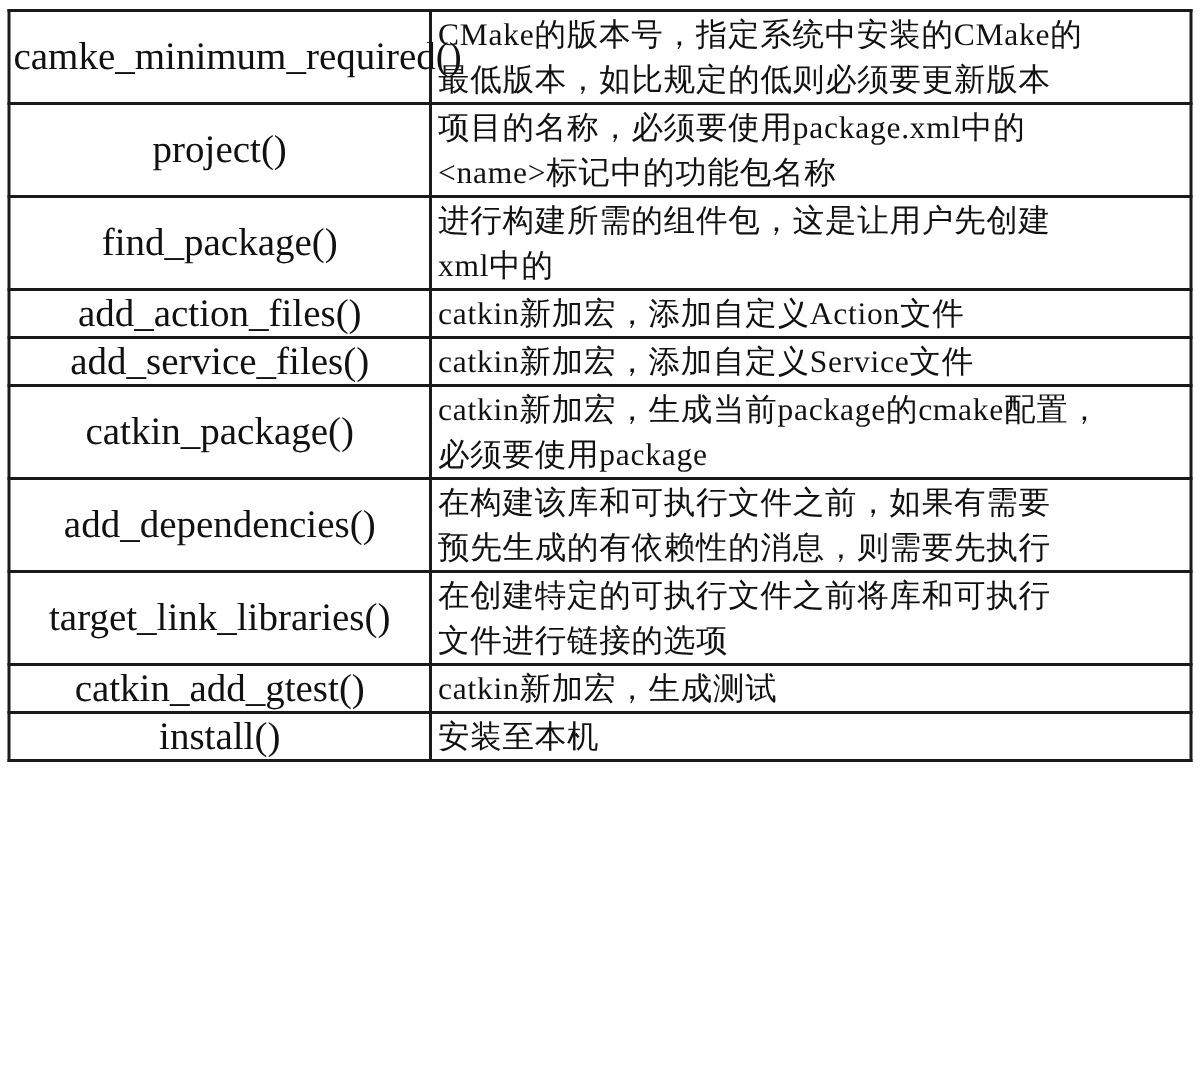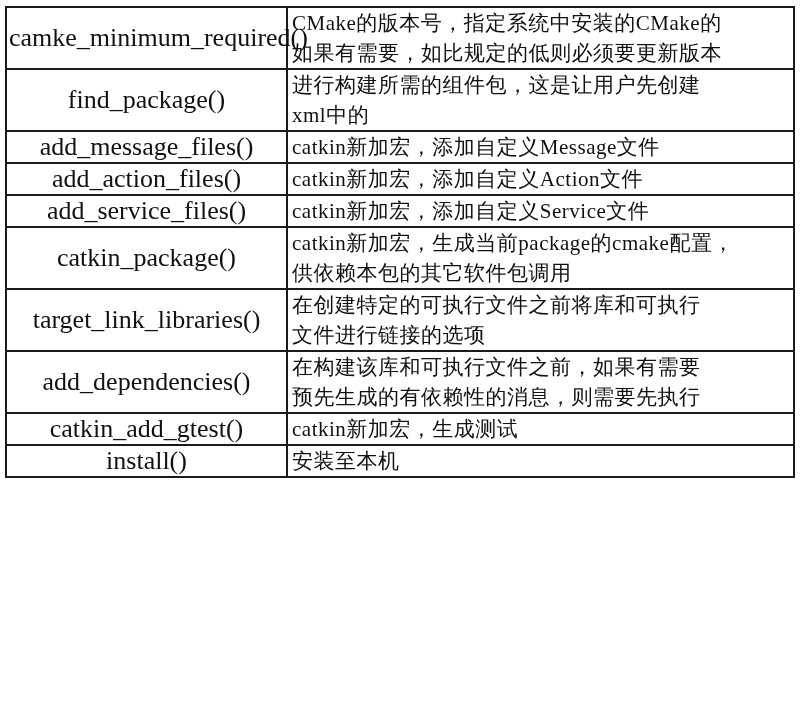--- a/index.html
+++ b/index.html
@@ -45,49 +45,49 @@
     .tbl tr.h1 td { height: 27px; }
     .tbl tr.h2 td { height: 57px; }
   </style>
 </head>
 <body>
 
 <table class="tbl">
   <tbody>
     <tr class="h2">
       <td class="fn">camke_minimum_required()</td>
-      <td class="desc"><span>CMake的版本号，指定系统中安装的CMake的</span><br><span>如果有需要，如比规定的低则必须要更新版本</span></td>
+      <td class="desc"><span>CMake的版本号，指定系统中安装的CMake的</span><br><span>最低版本，如比规定的低则必须要更新版本</span></td>
+    </tr>
+    <tr class="h2">
+      <td class="fn">project()</td>
+      <td class="desc"><span>项目的名称，必须要使用package.xml中的</span><br><span>&lt;name&gt;标记中的功能包名称</span></td>
     </tr>
     <tr class="h2">
       <td class="fn">find_package()</td>
       <td class="desc"><span>进行构建所需的组件包，这是让用户先创建</span><br><span>xml中的</span></td>
-    </tr>
-    <tr class="h1">
-      <td class="fn">add_message_files()</td>
-      <td class="desc"><span>catkin新加宏，添加自定义Message文件</span></td>
     </tr>
     <tr class="h1">
       <td class="fn">add_action_files()</td>
       <td class="desc"><span>catkin新加宏，添加自定义Action文件</span></td>
     </tr>
     <tr class="h1">
       <td class="fn">add_service_files()</td>
       <td class="desc"><span>catkin新加宏，添加自定义Service文件</span></td>
     </tr>
     <tr class="h2">
       <td class="fn">catkin_package()</td>
-      <td class="desc"><span>catkin新加宏，生成当前package的cmake配置，</span><br><span>供依赖本包的其它软件包调用</span></td>
+      <td class="desc"><span>catkin新加宏，生成当前package的cmake配置，</span><br><span>必须要使用package</span></td>
+    </tr>
+    <tr class="h2">
+      <td class="fn">add_dependencies()</td>
+      <td class="desc"><span>在构建该库和可执行文件之前，如果有需要</span><br><span>预先生成的有依赖性的消息，则需要先执行</span></td>
     </tr>
     <tr class="h2">
       <td class="fn">target_link_libraries()</td>
       <td class="desc"><span>在创建特定的可执行文件之前将库和可执行</span><br><span>文件进行链接的选项</span></td>
-    </tr>
-    <tr class="h2">
-      <td class="fn">add_dependencies()</td>
-      <td class="desc"><span>在构建该库和可执行文件之前，如果有需要</span><br><span>预先生成的有依赖性的消息，则需要先执行</span></td>
     </tr>
     <tr class="h1">
       <td class="fn">catkin_add_gtest()</td>
       <td class="desc"><span>catkin新加宏，生成测试</span></td>
     </tr>
     <tr class="h1">
       <td class="fn">install()</td>
       <td class="desc"><span>安装至本机</span></td>
     </tr>
   </tbody>

